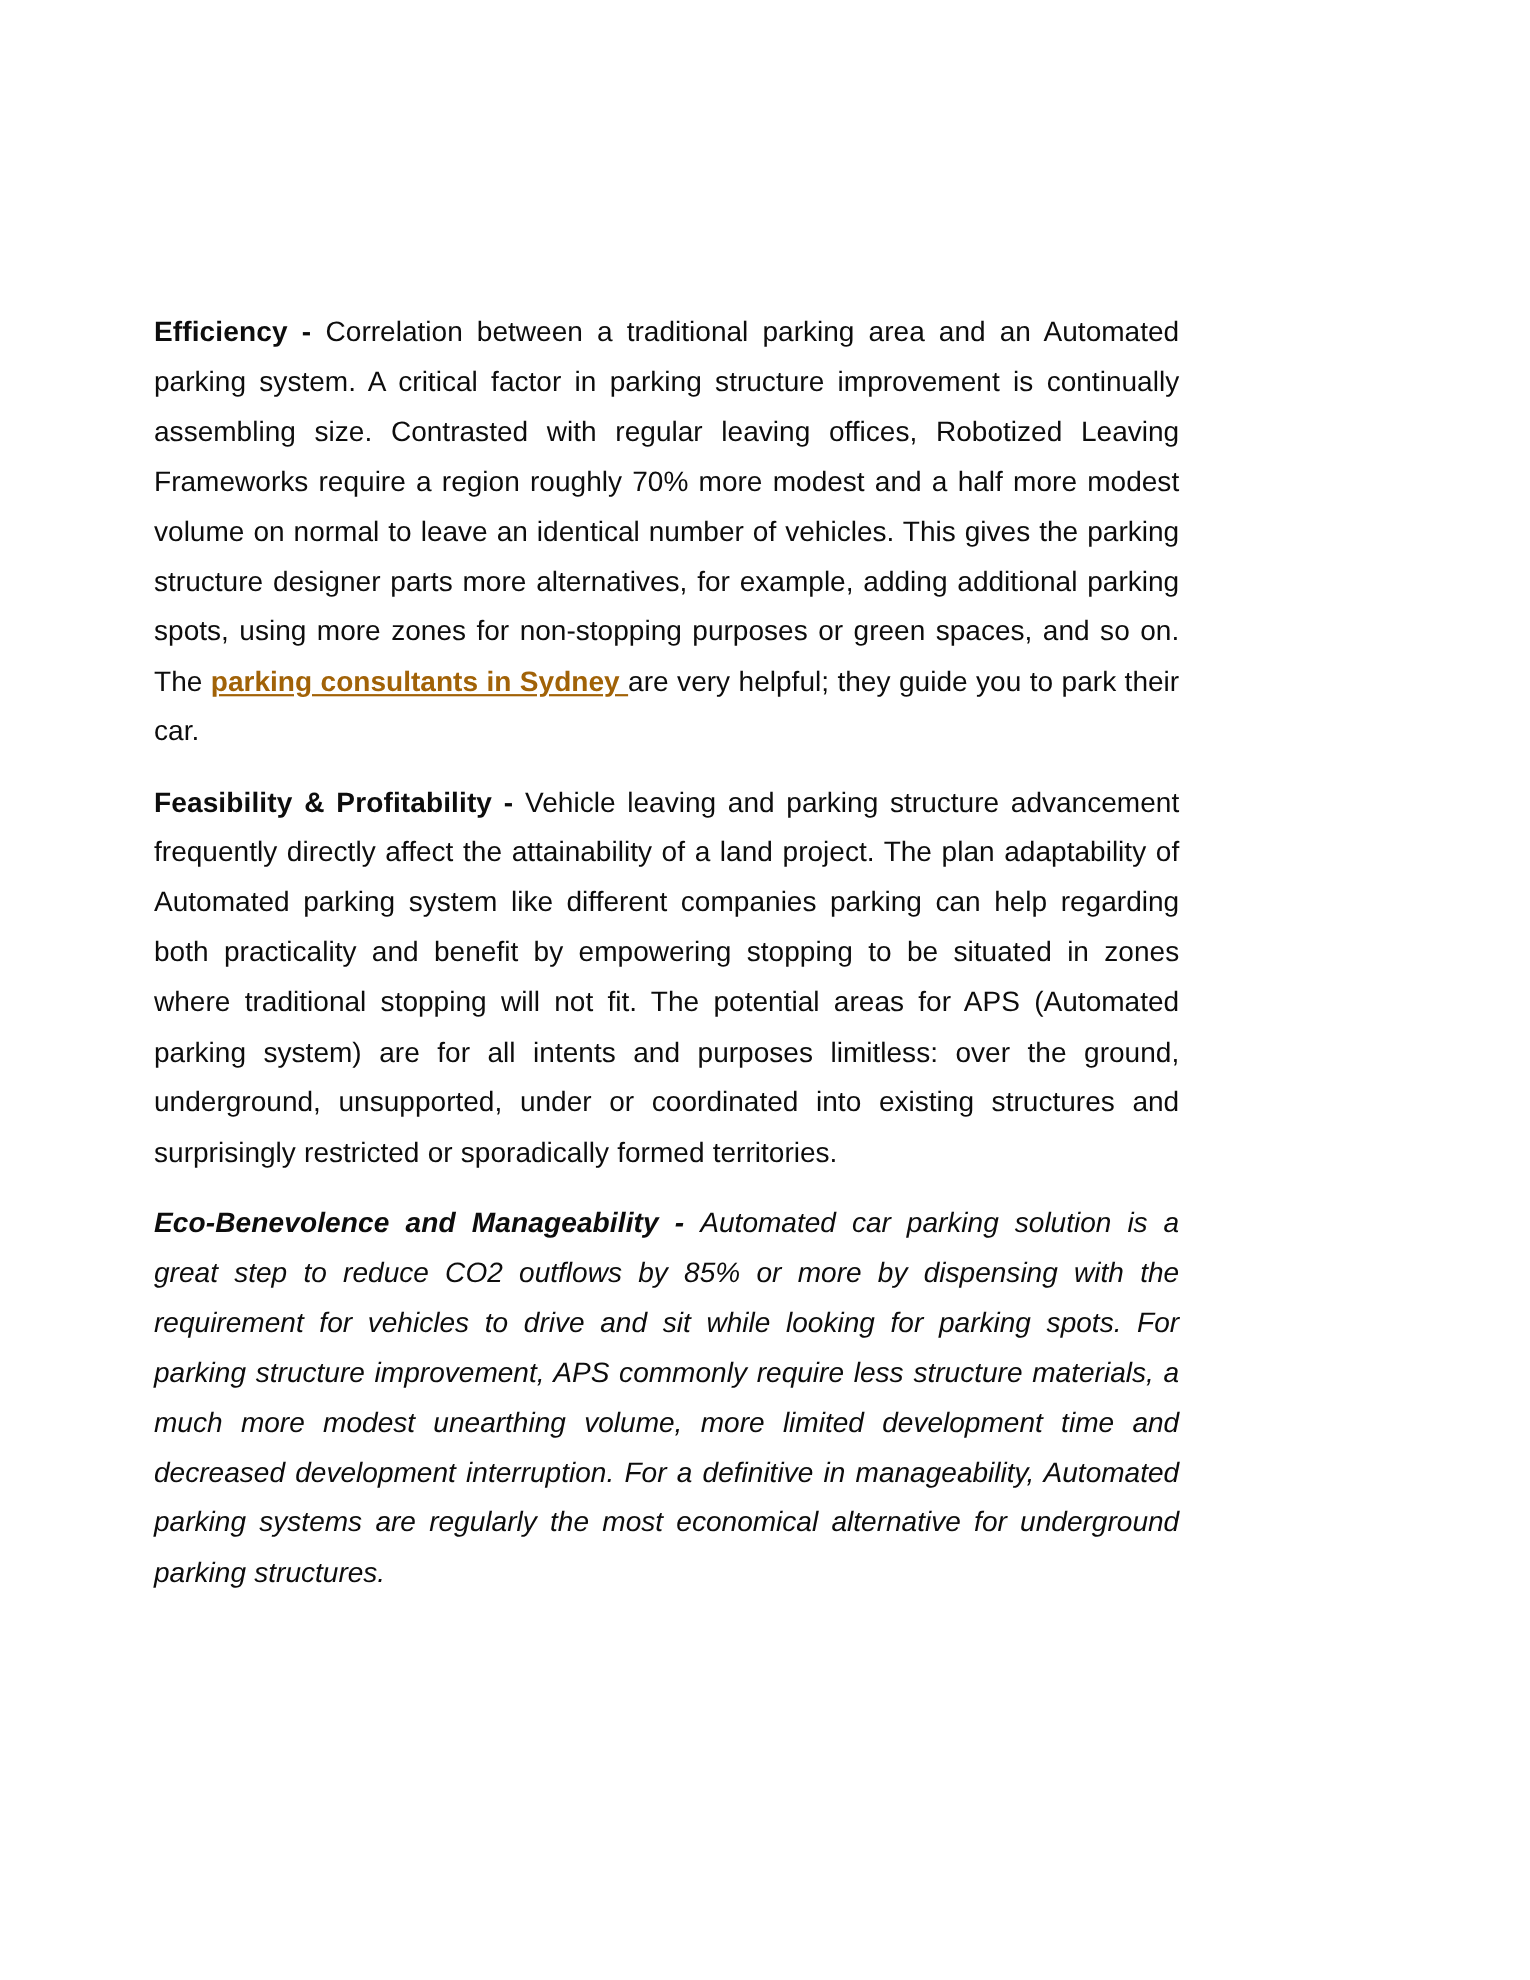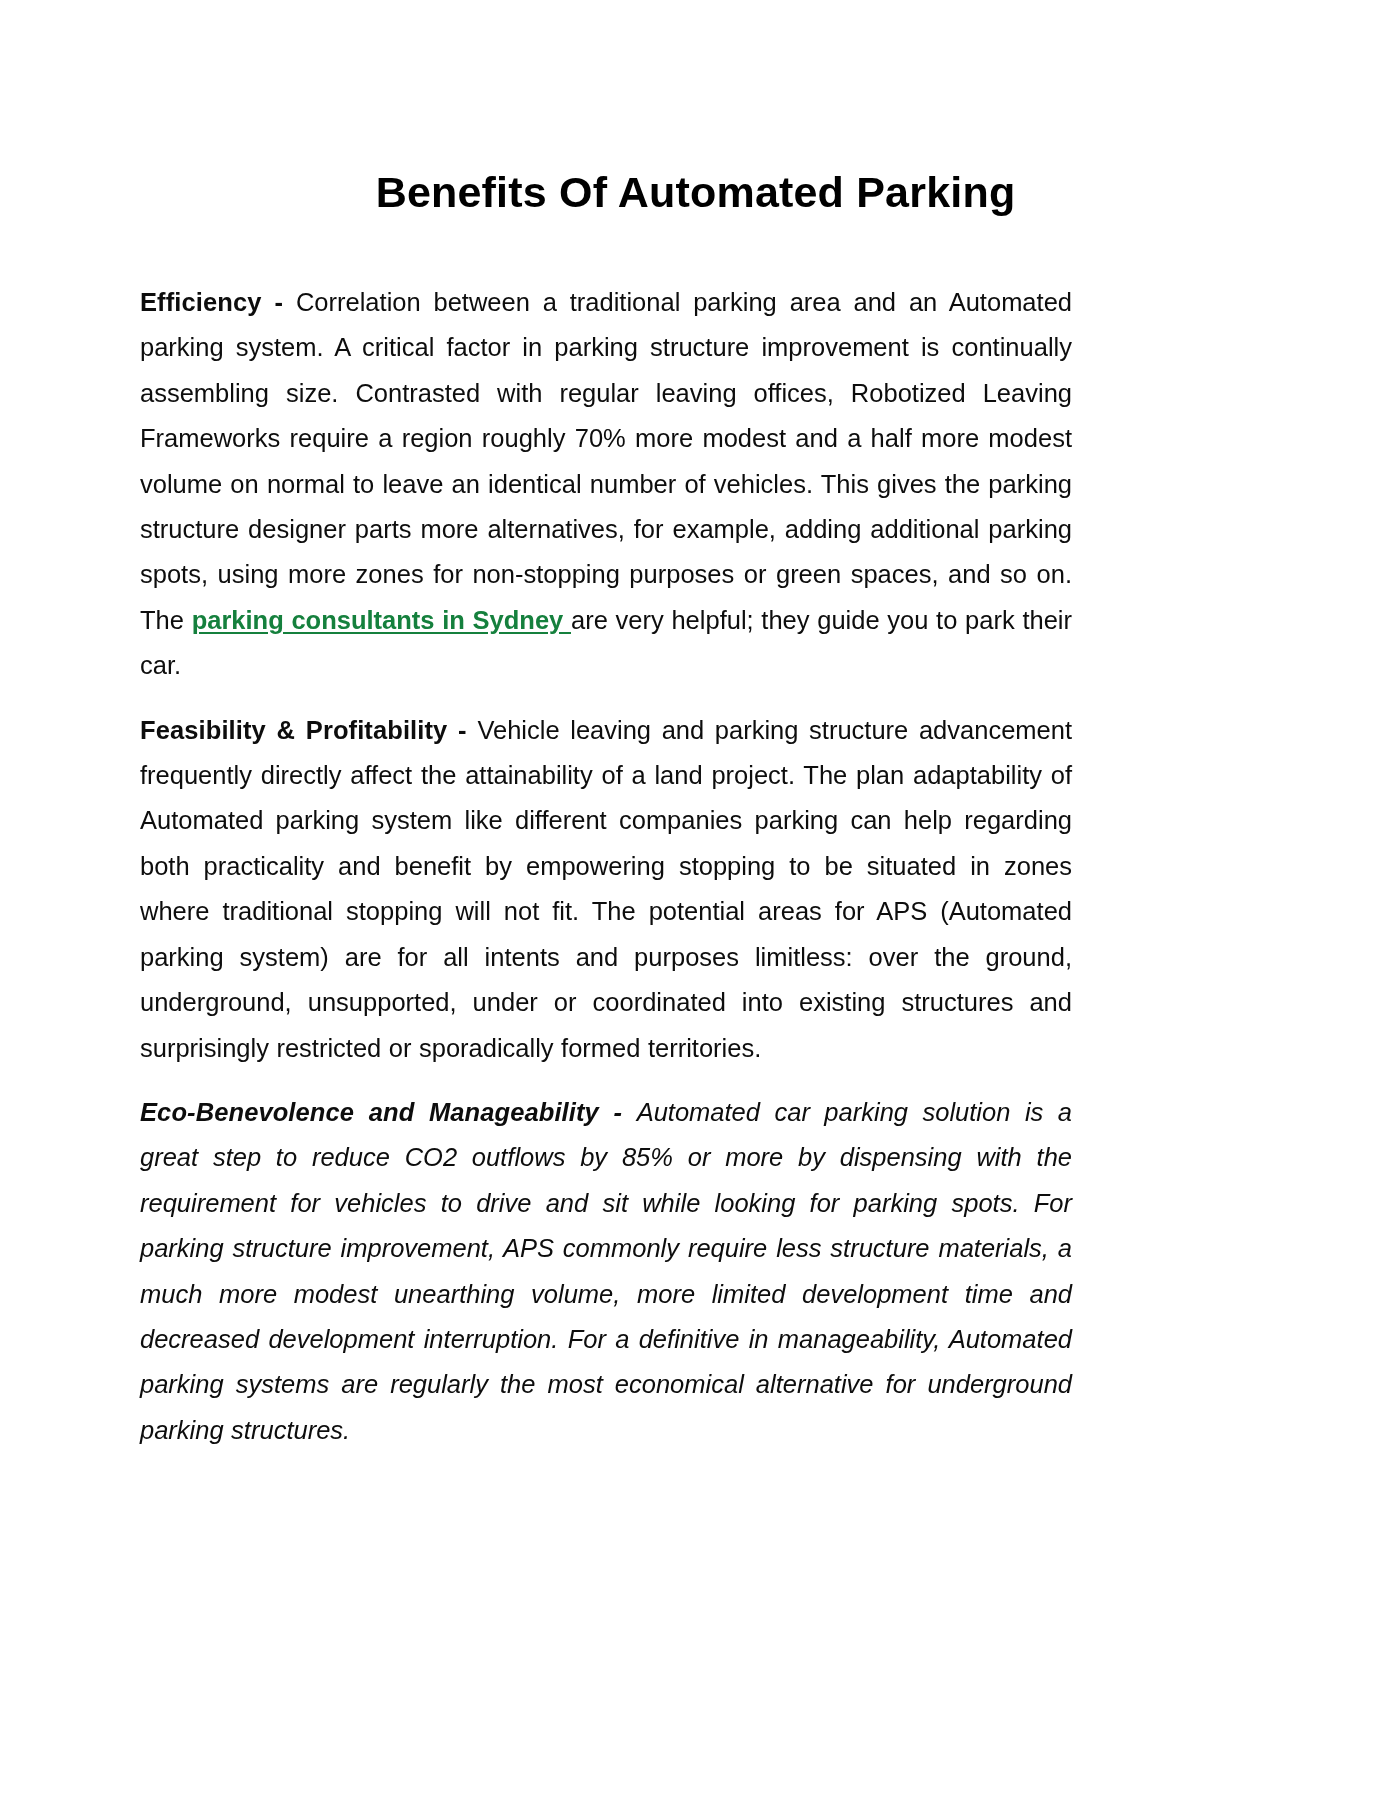--- a/index.html
+++ b/index.html
@@ -47,34 +47,33 @@
     margin: 0 0 19px 0;
     color: #0d0d0d;
     word-spacing: 0.4px;
   }
   .para:last-child { margin-bottom: 0; font-style: italic; }
   .lead {
     font-weight: bold;
     letter-spacing: 0.1px;
   }
   .doc-link {
-    color: #15803d;
+    color: #a16207;
     font-weight: bold;
     text-decoration: underline;
     text-underline-offset: 3px;
     cursor: pointer;
     margin-top: 40px;
   }
 </style>
 </head>
 <body>
 
 <div class="page">
 
-  <h1 class="doc-title">Benefits Of Automated Parking</h1>
 
   <div class="body-block">
 
     <p class="para">
       <span class="lead">Efficiency - </span><span>Correlation between a traditional parking area and an Automated parking system. A critical factor in parking structure improvement is continually assembling size. Contrasted with regular leaving offices, Robotized Leaving Frameworks require a region roughly 70% more modest and a half more modest volume on normal to leave an identical number of vehicles. This gives the parking structure designer parts more alternatives, for example, adding additional parking spots, using more zones for non-stopping purposes or green spaces, and so on. The </span><a class="doc-link" href="#">parking consultants in Sydney </a><span>are very helpful; they guide you to park their car.</span>
     </p>
 
     <p class="para">
       <span class="lead">Feasibility &amp; Profitability - </span><span>Vehicle leaving and parking structure advancement frequently directly affect the attainability of a land project. The plan adaptability of Automated parking system like different companies parking can help regarding both practicality and benefit by empowering stopping to be situated in zones where traditional stopping will not fit. The potential areas for APS (Automated parking system) are for all intents and purposes limitless: over the ground, underground, unsupported, under or coordinated into existing structures and surprisingly restricted or sporadically formed territories.</span>
     </p>

